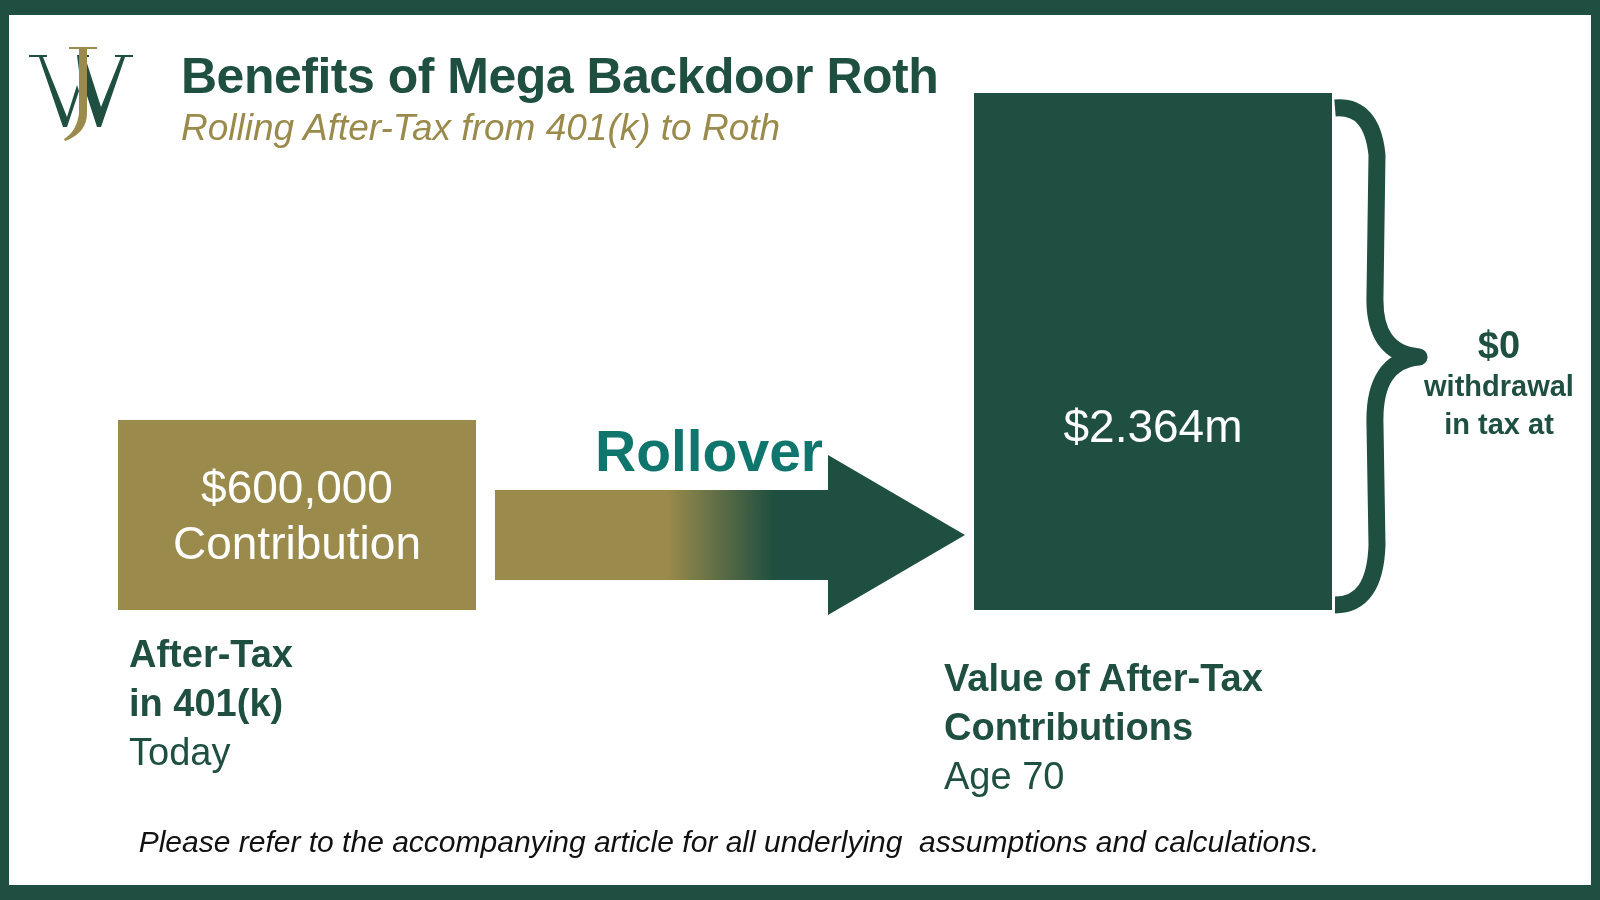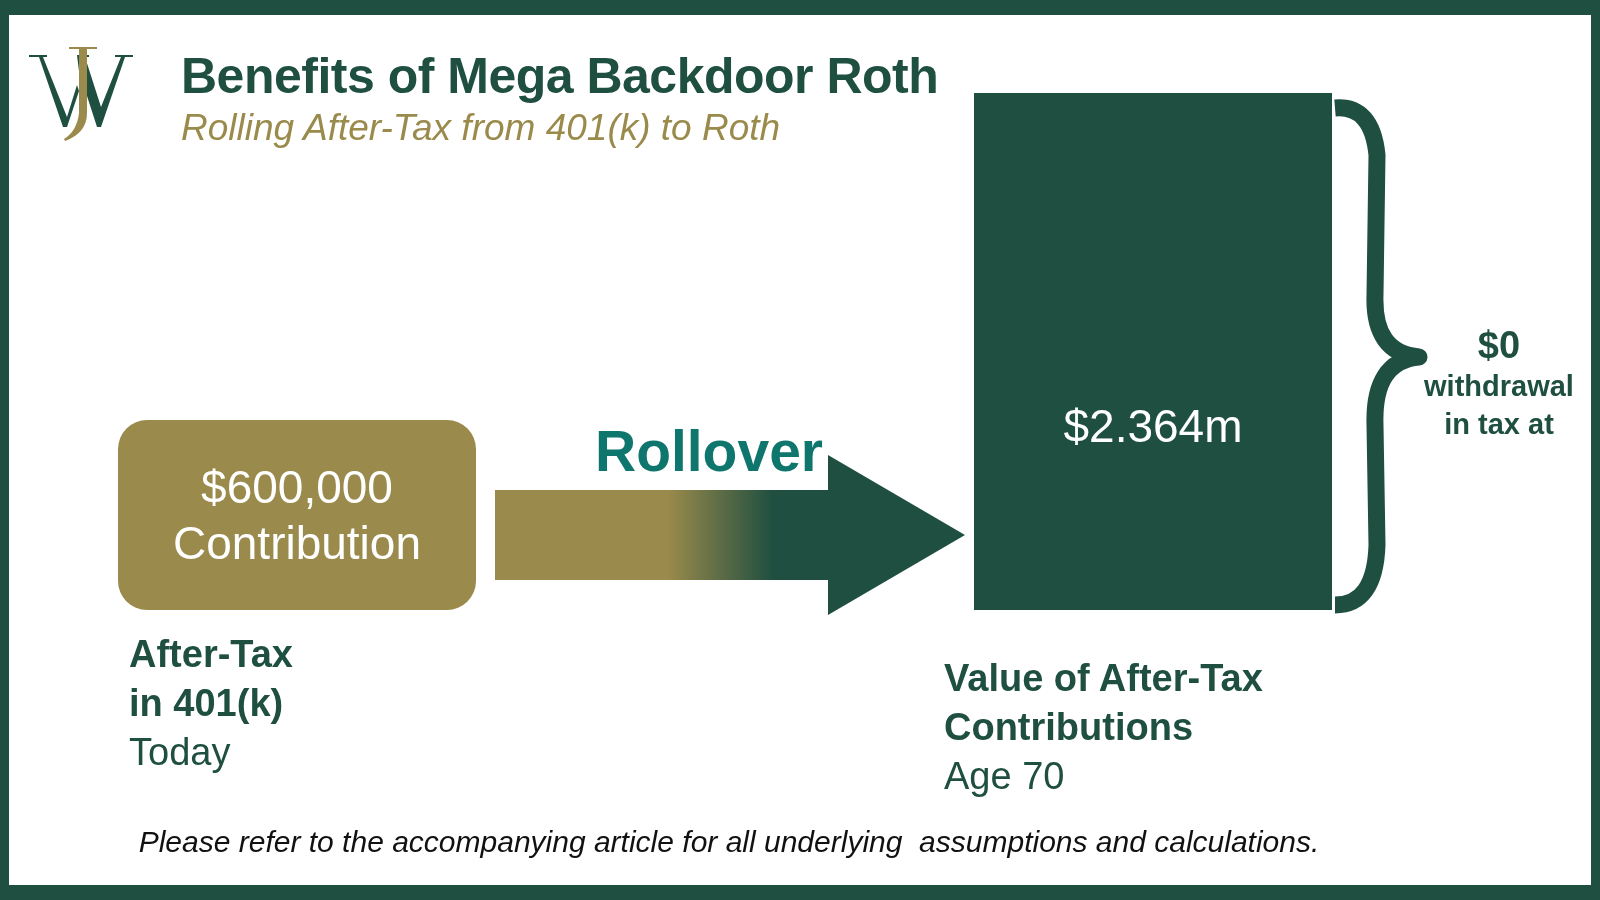--- a/index.html
+++ b/index.html
@@ -22,21 +22,21 @@
   }
   .subtitle {
     left: 172px; top: 92px; margin: 0;
     font-family: "Liberation Sans", sans-serif; font-style: italic;
     font-size: 37px; color: #9a8a4b; white-space: nowrap;
   }
   .box-gold {
     left: 109px; top: 405px; width: 358px; height: 190px;
     background: #9a8a4b; color: #ffffff;
     display: flex; flex-direction: column; align-items: center; justify-content: center;
-    font-family: "Liberation Sans", sans-serif; font-size: 46px; line-height: 56px; border-radius: 29px;
+    font-family: "Liberation Sans", sans-serif; font-size: 46px; line-height: 56px;
   }
   .box-green {
     left: 965px; top: 78px; width: 358px; height: 517px;
     background: #1f4f40; color: #ffffff;
     display: flex; flex-direction: column; align-items: center;
     font-family: "Liberation Sans", sans-serif; font-size: 46px; line-height: 56px;
   }
   .box-green .inner { margin-top: 305px; text-align: right; }
   .arrow { left: 486px; top: 440px; width: 480px; height: 160px; }
   .rollover {

